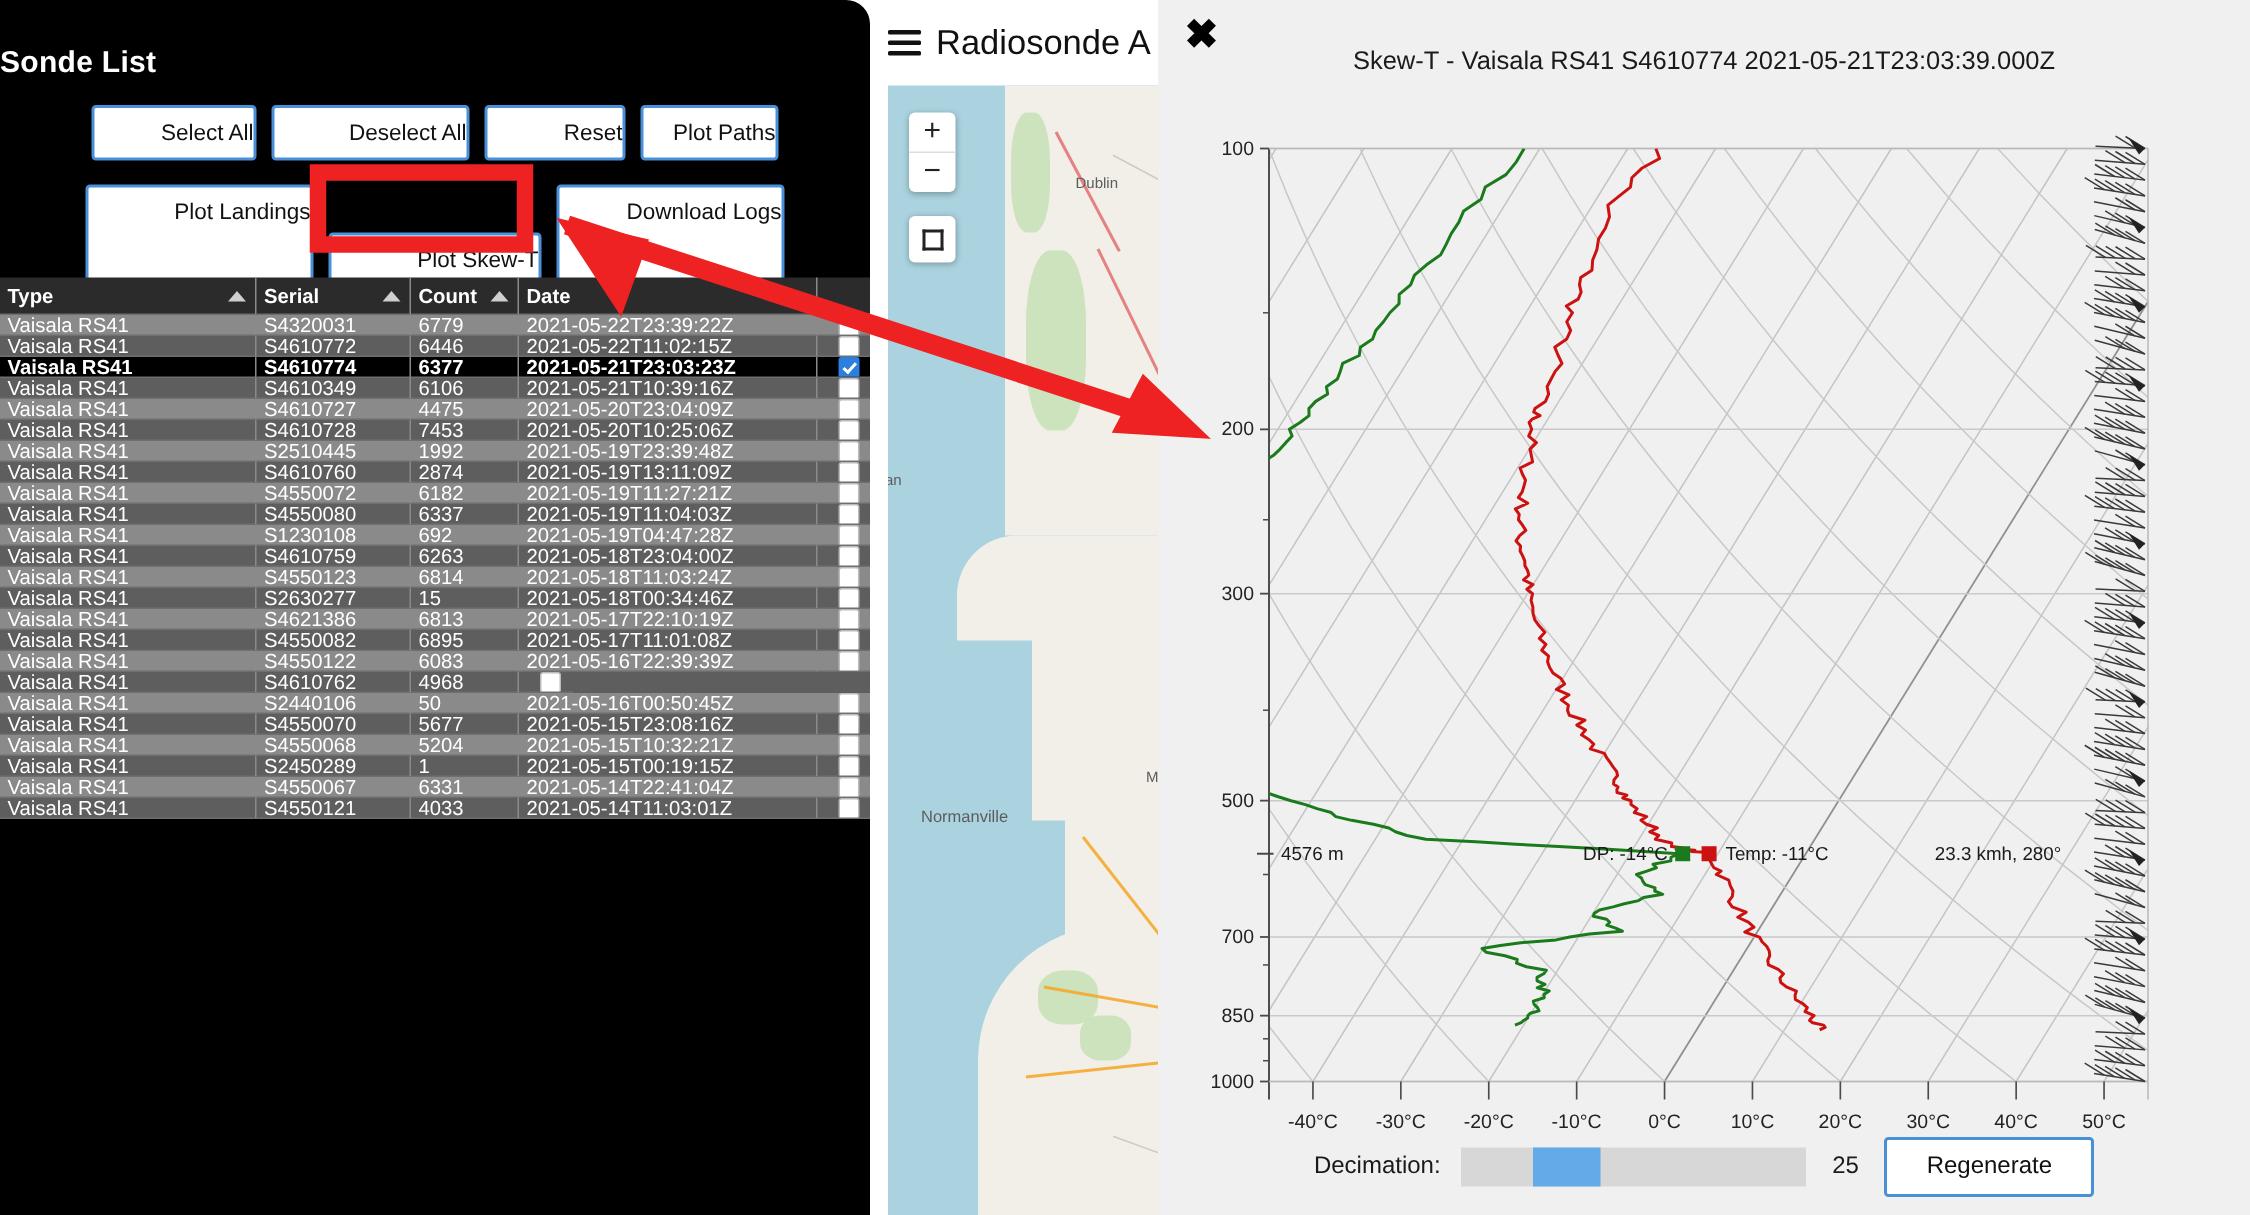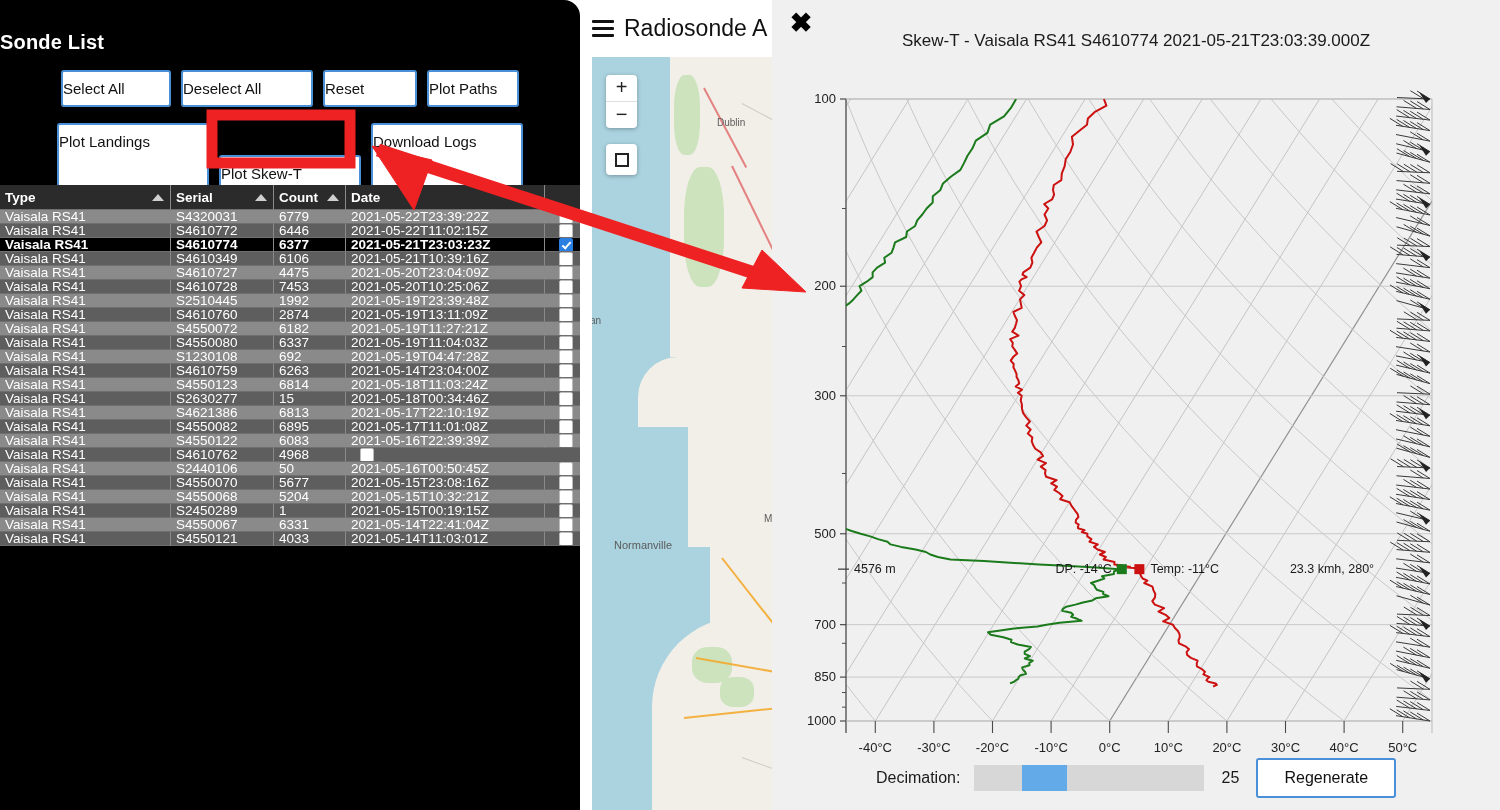--- a/index.html
+++ b/index.html
@@ -19,21 +19,21 @@
     z-index:5;
   }
   #sonde-title{
     color:#ffffff;font-size:20px;font-weight:bold;
     padding-top:31px;letter-spacing:.2px;
   }
   .btn-row{display:flex;justify-content:center;gap:10px;margin-top:16px;}
   .sl-btn{
     background:#ffffff;border:2px solid #4a90d9;border-radius:3px;
     color:#111;font-size:15px;font-family:"Liberation Sans", sans-serif;
-    padding:8px 0;text-align:left;cursor:pointer;
+    padding:8px 0;text-align:right;cursor:pointer;
     box-sizing:border-box;
   }
   #btn-select-all{width:110px;}
   #btn-deselect-all{width:132px;}
   #btn-reset{width:94px;}
   #btn-plot-paths{width:92px;}
   #btn-plot-landings{width:152px;}
   #btn-plot-skewt{width:142px;margin-top:32px;}
   #btn-download-logs{width:152px;}
 
@@ -299,21 +299,21 @@
           <div class="td c-count">692</div>
           <div class="td c-date">2021-05-19T04:47:28Z</div>
           <div class="td c-check">
             <div class="cbox"></div>
           </div>
         </div>
         <div class="tr row-odd">
           <div class="td c-type">Vaisala RS41</div>
           <div class="td c-serial">S4610759</div>
           <div class="td c-count">6263</div>
-          <div class="td c-date">2021-05-14T23:04:00Z</div>
+          <div class="td c-date">2021-05-18T23:04:00Z</div>
           <div class="td c-check">
             <div class="cbox"></div>
           </div>
         </div>
         <div class="tr row-even">
           <div class="td c-type">Vaisala RS41</div>
           <div class="td c-serial">S4550123</div>
           <div class="td c-count">6814</div>
           <div class="td c-date">2021-05-18T11:03:24Z</div>
           <div class="td c-check">

